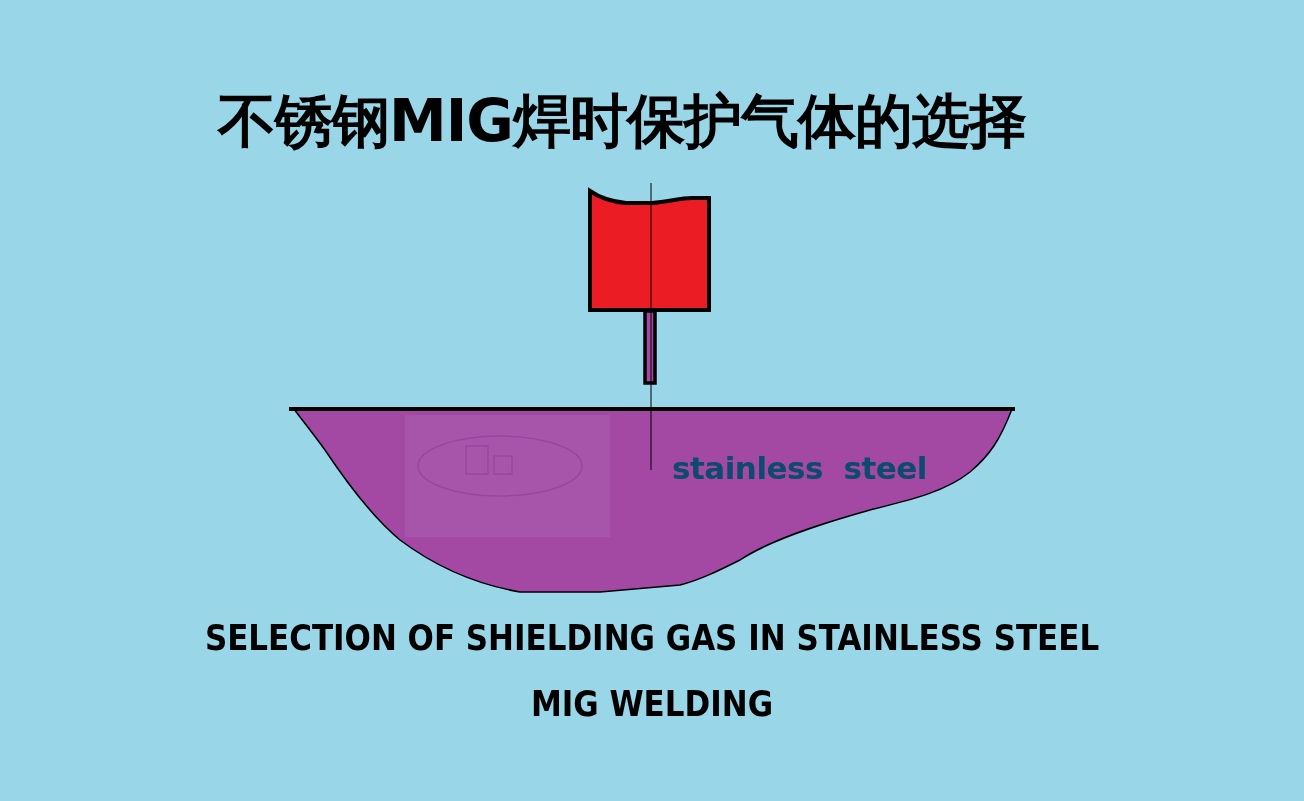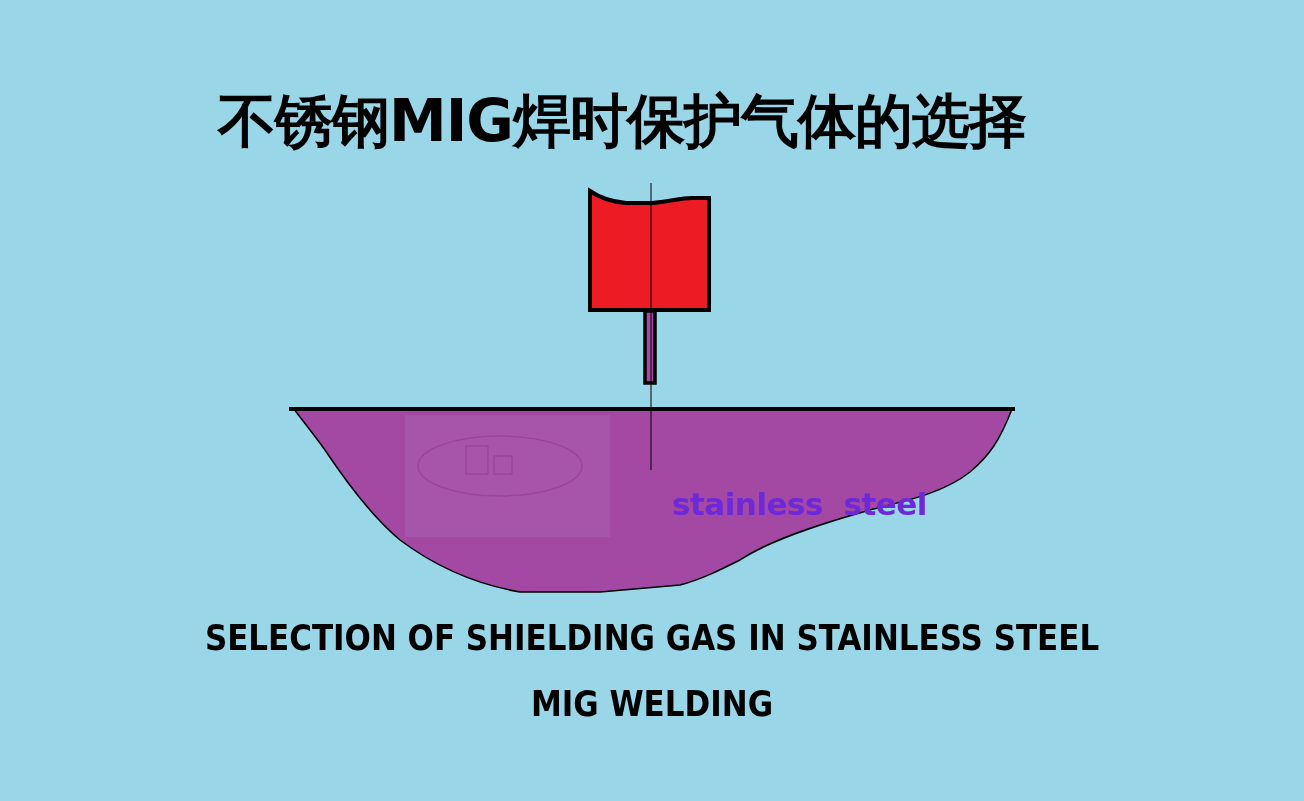--- a/index.html
+++ b/index.html
@@ -28,26 +28,26 @@
       letter-spacing: -1px;
     }
     svg.diagram {
       position: absolute;
       left: 0;
       top: 0;
     }
     .label-material {
       position: absolute;
       left: 672px;
-      top: 484px;
+      top: 448px;
       font-family: "DejaVu Sans", sans-serif;
       font-weight: bold;
       font-size: 31px;
       line-height: 40px;
-      color: #6d28d9;
+      color: #0c4a6e;
       white-space: pre;
       letter-spacing: -0.5px;
     }
     .caption {
       position: absolute;
       left: 0;
       width: 1304px;
       text-align: center;
       font-family: "DejaVu Sans", sans-serif;
       font-weight: bold;

